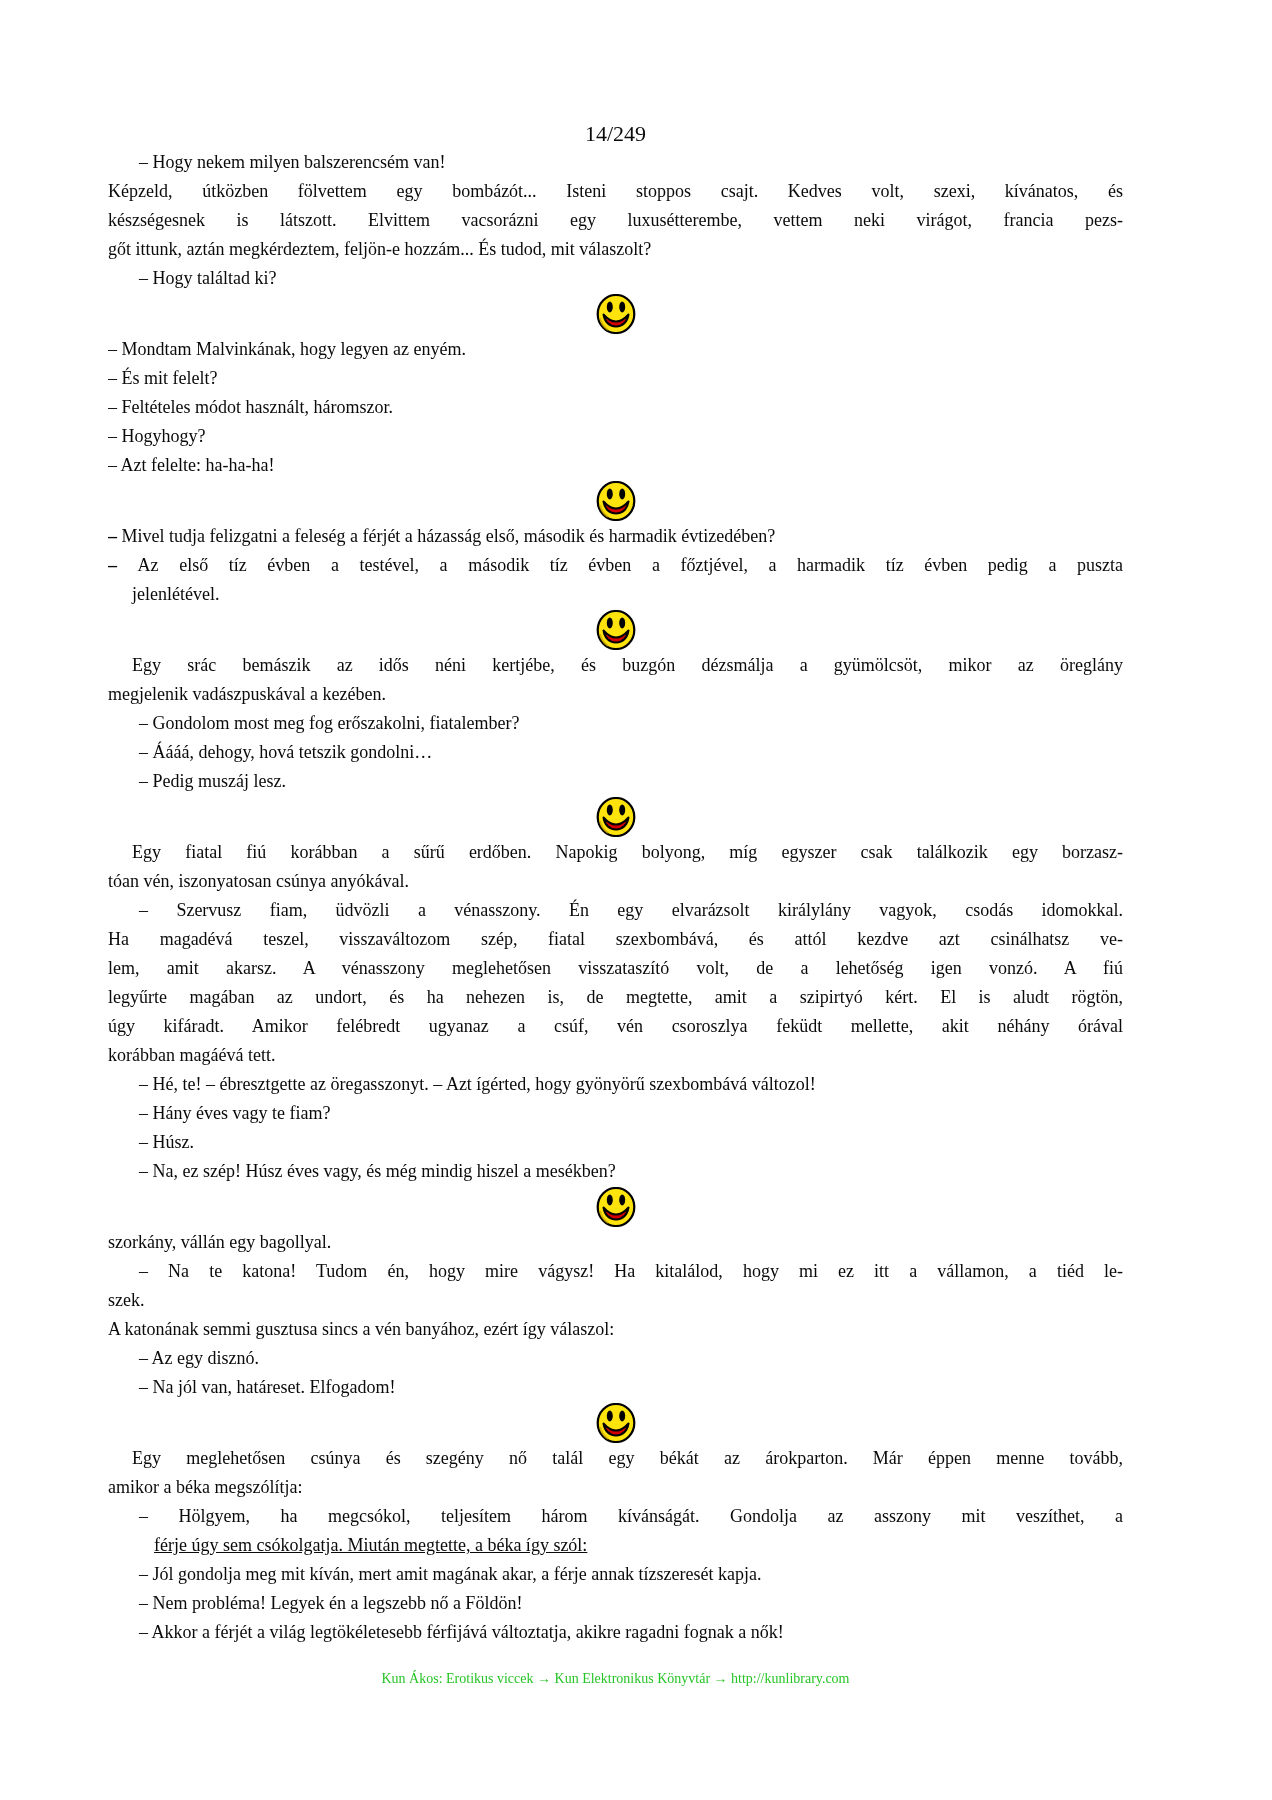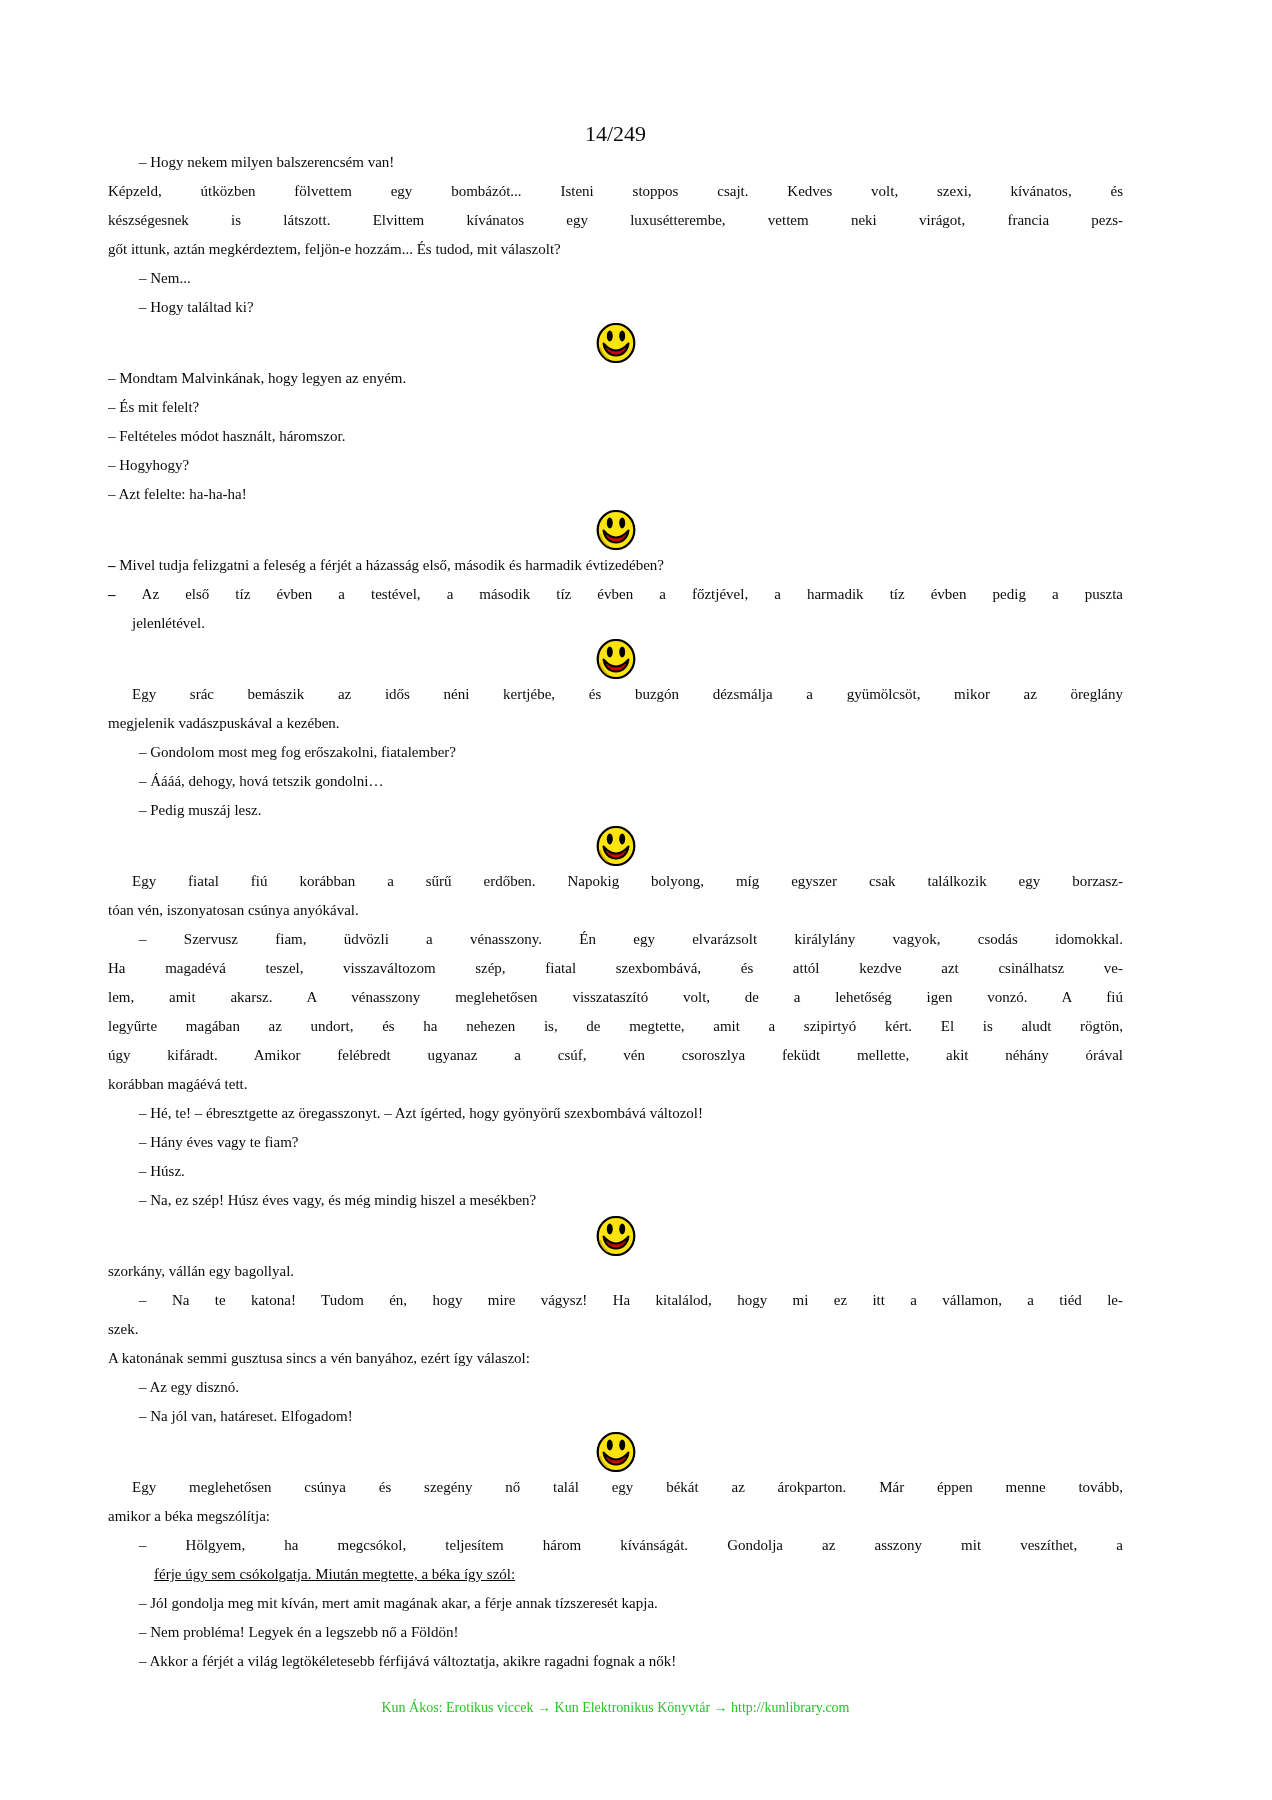--- a/index.html
+++ b/index.html
@@ -24,21 +24,21 @@
   .page-number {
     height: 29px;
     line-height: 29px;
     font-size: 22px;
     text-align: center;
   }
   .line {
     position: relative;
     height: 29px;
     line-height: 29px;
-    font-size: 15px;
+    font-size: 18px;
     overflow: hidden;
     text-align: left;
   }
   
   .line.j { text-align: justify; font-family: Liberation Serif, serif; }
   .line.j::after {
     content: "";
     display: inline-block;
     width: 100%;
     height: 0;
@@ -66,23 +66,22 @@
   }
 </style>
 </head>
 <body>
 
 <div class="sheet">
   <div class="page-number">14/249</div>
   <div>
       <div class="line ind2"><span class="dash">– </span>Hogy nekem milyen balszerencsém van!</div>
       <div class="line ind0 j">Képzeld, útközben fölvettem egy bombázót... Isteni stoppos csajt. Kedves volt, szexi, kívánatos, és</div>
-      <div class="line ind0 j">készségesnek is látszott. Elvittem kívánatos egy luxusétterembe, vettem neki virágot, francia pezs-</div>
+      <div class="line ind0 j">készségesnek is látszott. Elvittem vacsorázni egy luxusétterembe, vettem neki virágot, francia pezs-</div>
       <div class="line ind0">gőt ittunk, aztán megkérdeztem, feljön-e hozzám... És tudod, mit válaszolt?</div>
-      <div class="line ind2"><span class="dash">– </span>Nem...</div>
       <div class="line ind2"><span class="dash">– </span>Hogy találtad ki?</div>
       <div class="smiley-row">
   <span>
     <svg width="40" height="40" viewBox="0 0 40 40" aria-hidden="true">
       <ellipse cx="20" cy="20" rx="18.3" ry="19" fill="var(--face,#ffe30c)" stroke="var(--outline,#000)" stroke-width="2.2"></ellipse>
       <path d="M4 24 A 18.3 19 0 0 0 12 36" fill="none" stroke="#c8a700" stroke-width="2" opacity="0.7"></path>
       <ellipse cx="13.8" cy="13" rx="3" ry="5.4" fill="var(--outline,#000)"></ellipse>
       <ellipse cx="26.2" cy="13" rx="3" ry="5.4" fill="var(--outline,#000)"></ellipse>
       <path d="M7.5 20.5 Q20 34.5 32.5 20.5 Q30.5 32 20 32.5 Q9.5 32 7.5 20.5 Z" fill="var(--mouth,#d40000)" stroke="var(--outline,#000)" stroke-width="2" stroke-linejoin="round"></path>
     </svg>

